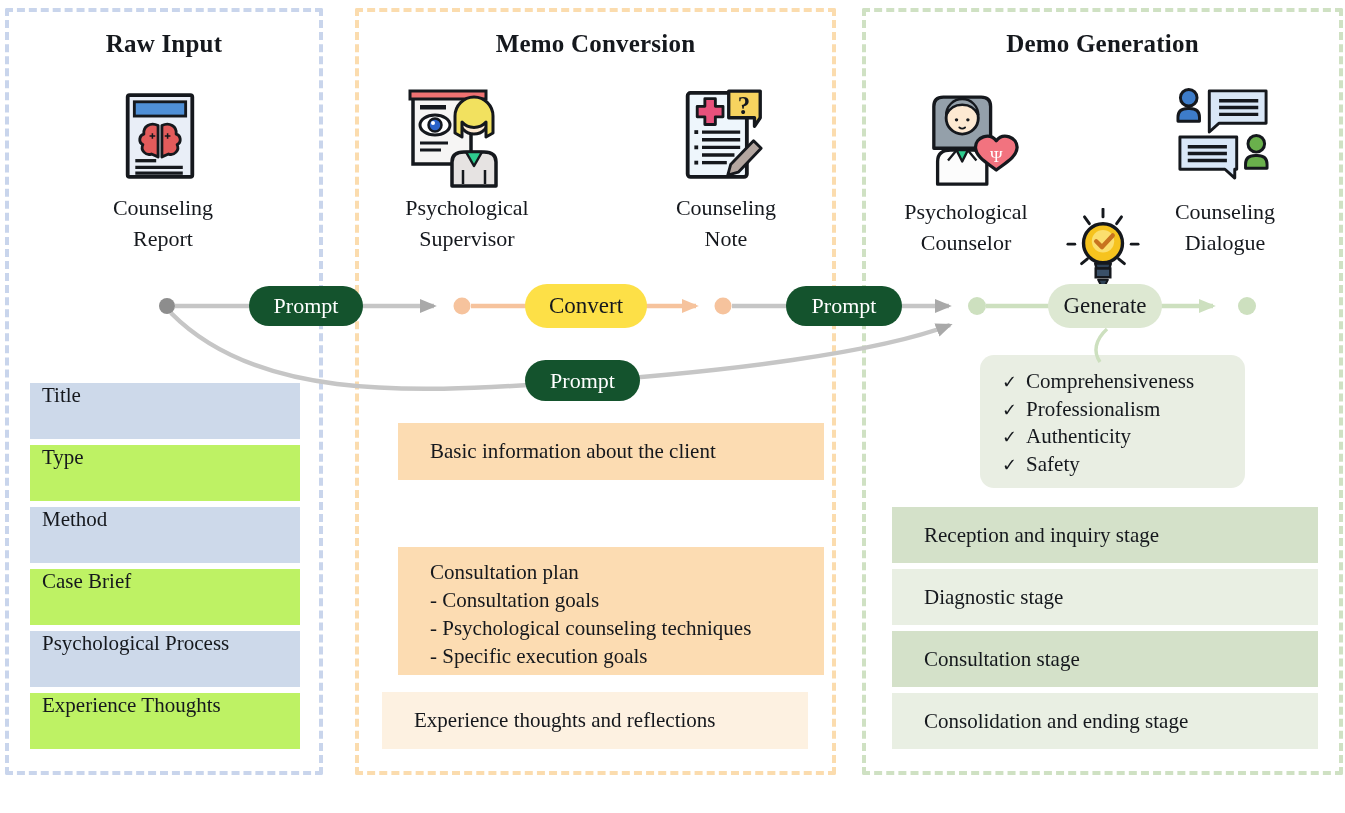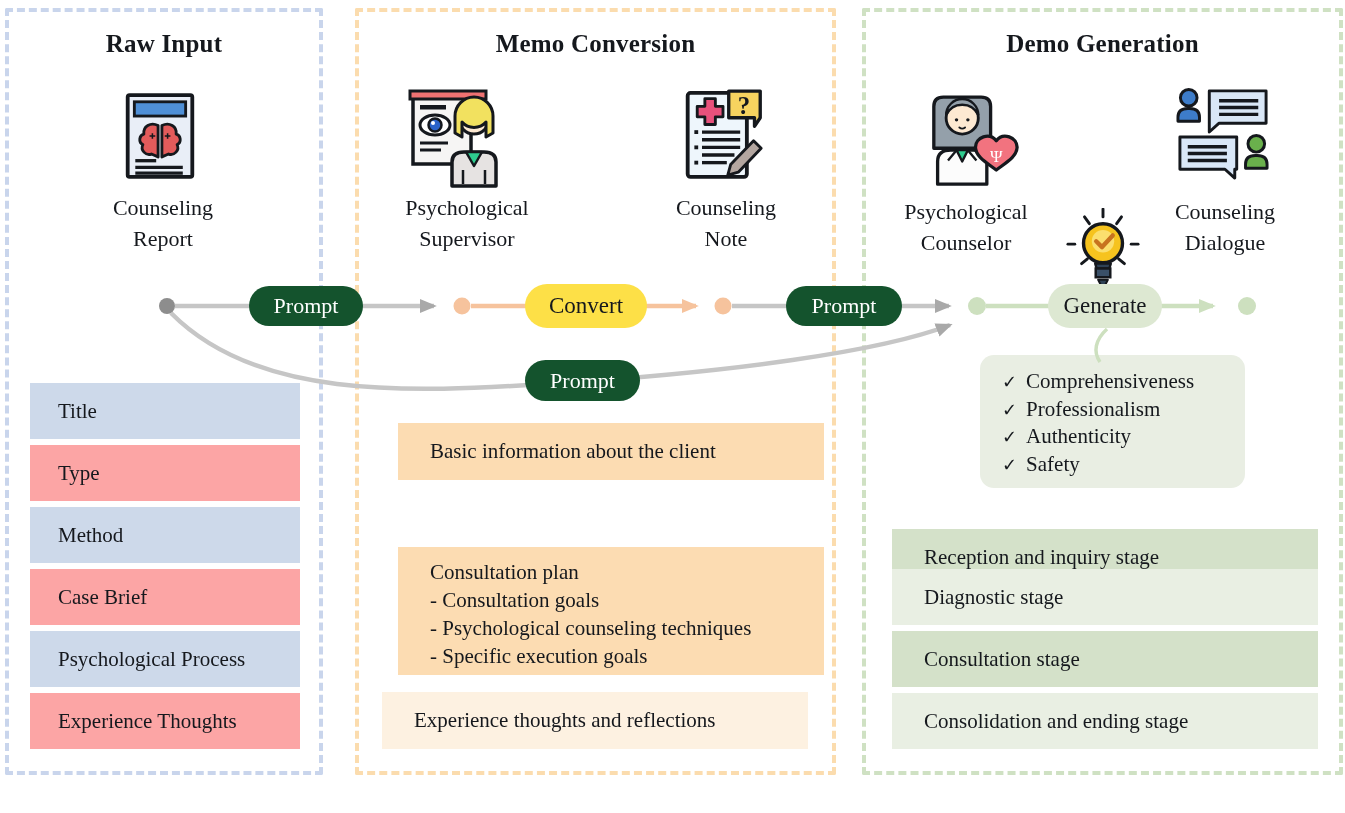--- a/index.html
+++ b/index.html
@@ -10,23 +10,23 @@
   
   .panel { position:absolute; top:8px; height:767px; border:4px dashed; border-radius:2px; box-sizing:border-box; background:transparent; }
   .panel-raw  { left:5px;   width:318px; border-color:#c9d5ec; }
   .panel-memo { left:355px; width:481px; border-color:#fbdcae; }
   .panel-demo { left:862px; width:481px; border-color:#cfe1c3; }
   .panel-title { position:absolute; top:18px; left:0; right:0; text-align:center; font-size:25px; font-weight:bold; letter-spacing:0.2px; }
   .icon { position:absolute; }
   .entity-label { position:absolute; text-align:center; font-size:22px; line-height:31px; }
   
   .row, .stage-row, .memo-box { position:absolute; box-sizing:border-box; font-size:21px; }
-  .row { left:21px; width:270px; height:56px; display:flex; align-items:center; padding-left:28px; }
+  .row { left:21px; width:270px; height:56px; display:flex; align-items:flex-start; padding-left:12px; }
   .r-dark  { background:#cdd9ea; }
-  .r-light { background:#fca5a5; }
+  .r-light { background:#bef264; }
   
   .memo-box { left:23px; width:426px; padding-left:32px; }
   .memo-box.single { height:57px; display:flex; align-items:center; }
   .memo-box.multi  { padding-top:11px; line-height:28px; }
   .m-dark  { background:#fcdcb2;margin-left:16px; }
   .m-light { background:#fdf1e1; }
   
   .stage-row { left:26px; width:426px; height:56px; display:flex; align-items:center; padding-left:32px; }
   .g-dark  { background:#d4e1c9; }
   .g-light { background:#e9efe3; }
@@ -203,21 +203,21 @@
       <div class="q-item">
         <span class="q-check">✓</span>
         <span>Authenticity</span>
       </div>
       <div class="q-item">
         <span class="q-check">✓</span>
         <span>Safety</span>
       </div>
     </div>
 
-    <div class="stage-row g-dark" style="top:517px;">
+    <div class="stage-row g-dark" style="top:495px;">
         <span>Reception and inquiry stage</span>
       </div>
     <div class="stage-row g-light" style="top:557px;">
         <span>Diagnostic stage</span>
       </div>
     <div class="stage-row g-dark" style="top:619px;">
         <span>Consultation stage</span>
       </div>
     <div class="stage-row g-light" style="top:681px;">
         <span>Consolidation and ending stage</span>

